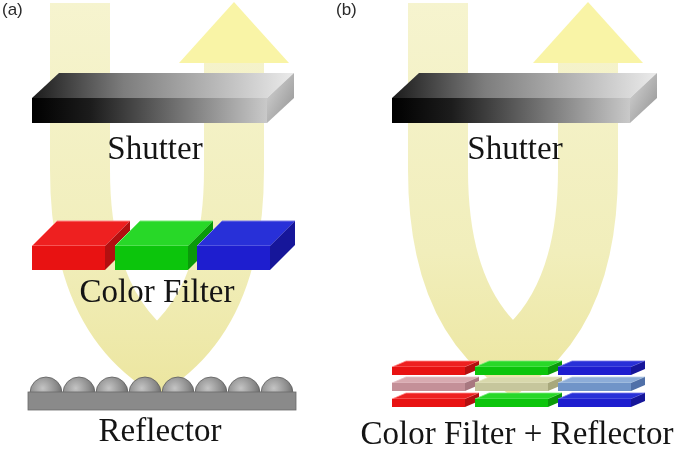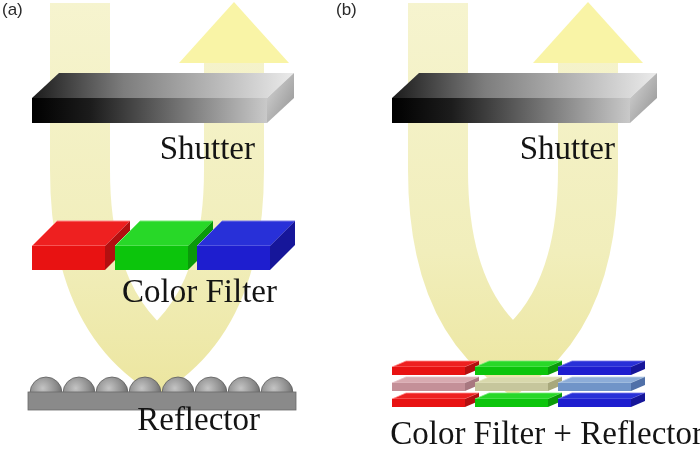--- a/index.html
+++ b/index.html
@@ -1,21 +1,21 @@
 <!DOCTYPE html>
 <html><head>
 <meta charset="utf-8">
 <style>
   html,body{margin:0;padding:0;background:#ffffff;}
   #figure{position:relative;width:700px;height:454px;background:#ffffff;overflow:hidden;
           font-family:"Liberation Serif",serif;}
   #figure svg{position:absolute;left:0;top:0;}
   .txt{position:absolute;color:#141414;line-height:1;white-space:nowrap;}
   .panel-tag{font-family:"Liberation Sans",sans-serif;font-size:17px;color:#2a2a2a;}
-  .layer-label{font-family:"Liberation Serif",serif;font-size:33px;text-align:right;}
+  .layer-label{font-family:"Liberation Serif",serif;font-size:33px;text-align:center;}
 </style>
 </head>
 <body>
 
 <div id="figure">
 
 <svg width="700" height="454" viewBox="0 0 700 454">
   <defs>
     <linearGradient id="beamGrad" x1="0" y1="0" x2="0" y2="420" gradientUnits="userSpaceOnUse">
       <stop offset="0" stop-color="#f6f4cf"></stop>
@@ -140,17 +140,17 @@
 </svg>
 
 <div class="txt panel-tag" style="left:2px;top:1px;">(a)</div>
 <div class="txt panel-tag" style="left:336px;top:1px;">(b)</div>
 
 <div class="txt layer-label" style="left:55px;top:132px;width:200px;">Shutter</div>
 <div class="txt layer-label" style="left:415px;top:132px;width:200px;">Shutter</div>
 
 <div class="txt layer-label" style="left:37px;top:275px;width:240px;">Color Filter</div>
 
-<div class="txt layer-label" style="left:60px;top:403px;width:200px;">Reflector</div>
+<div class="txt layer-label" style="left:60px;top:414px;width:200px;">Reflector</div>
 
 <div class="txt layer-label" style="left:331px;top:417px;width:372px;">Color Filter + Reflector</div>
 
 </div>
 
 </body></html>

